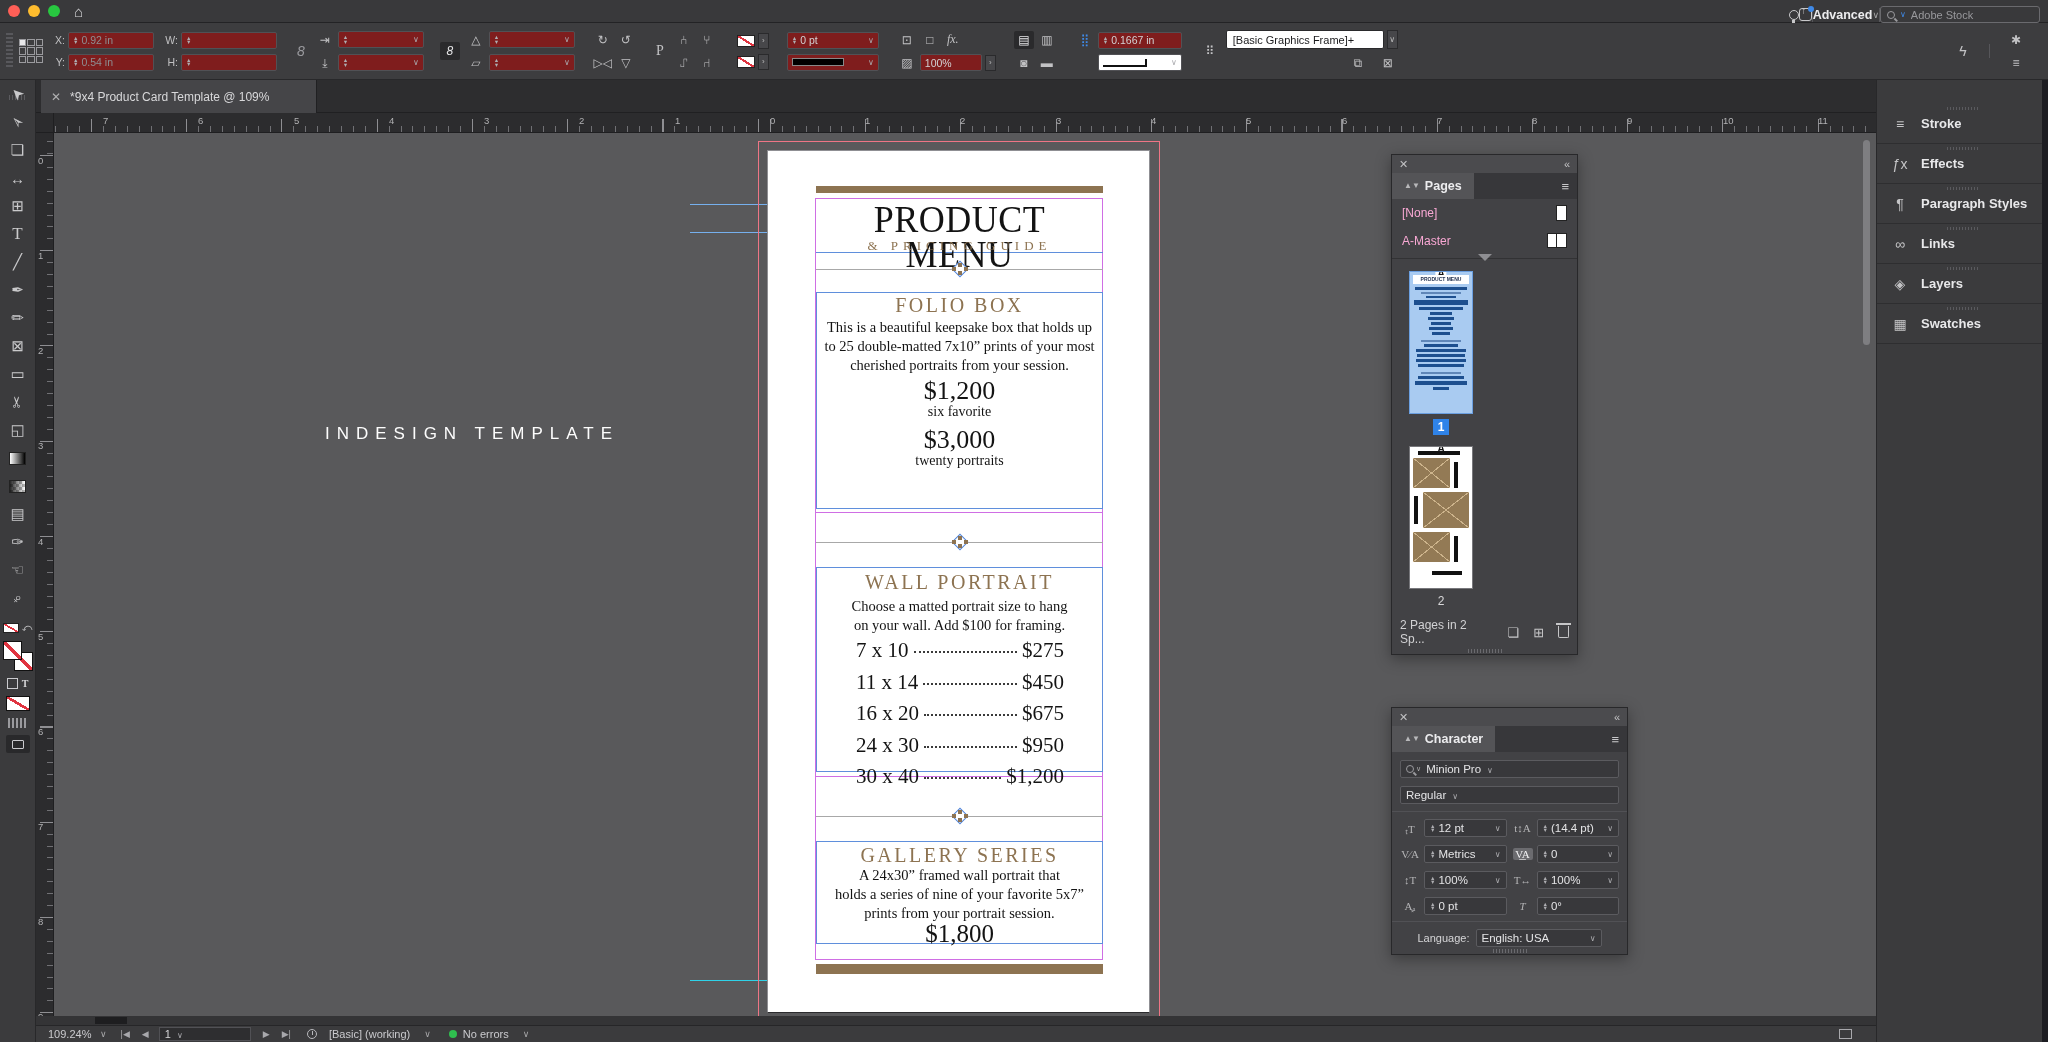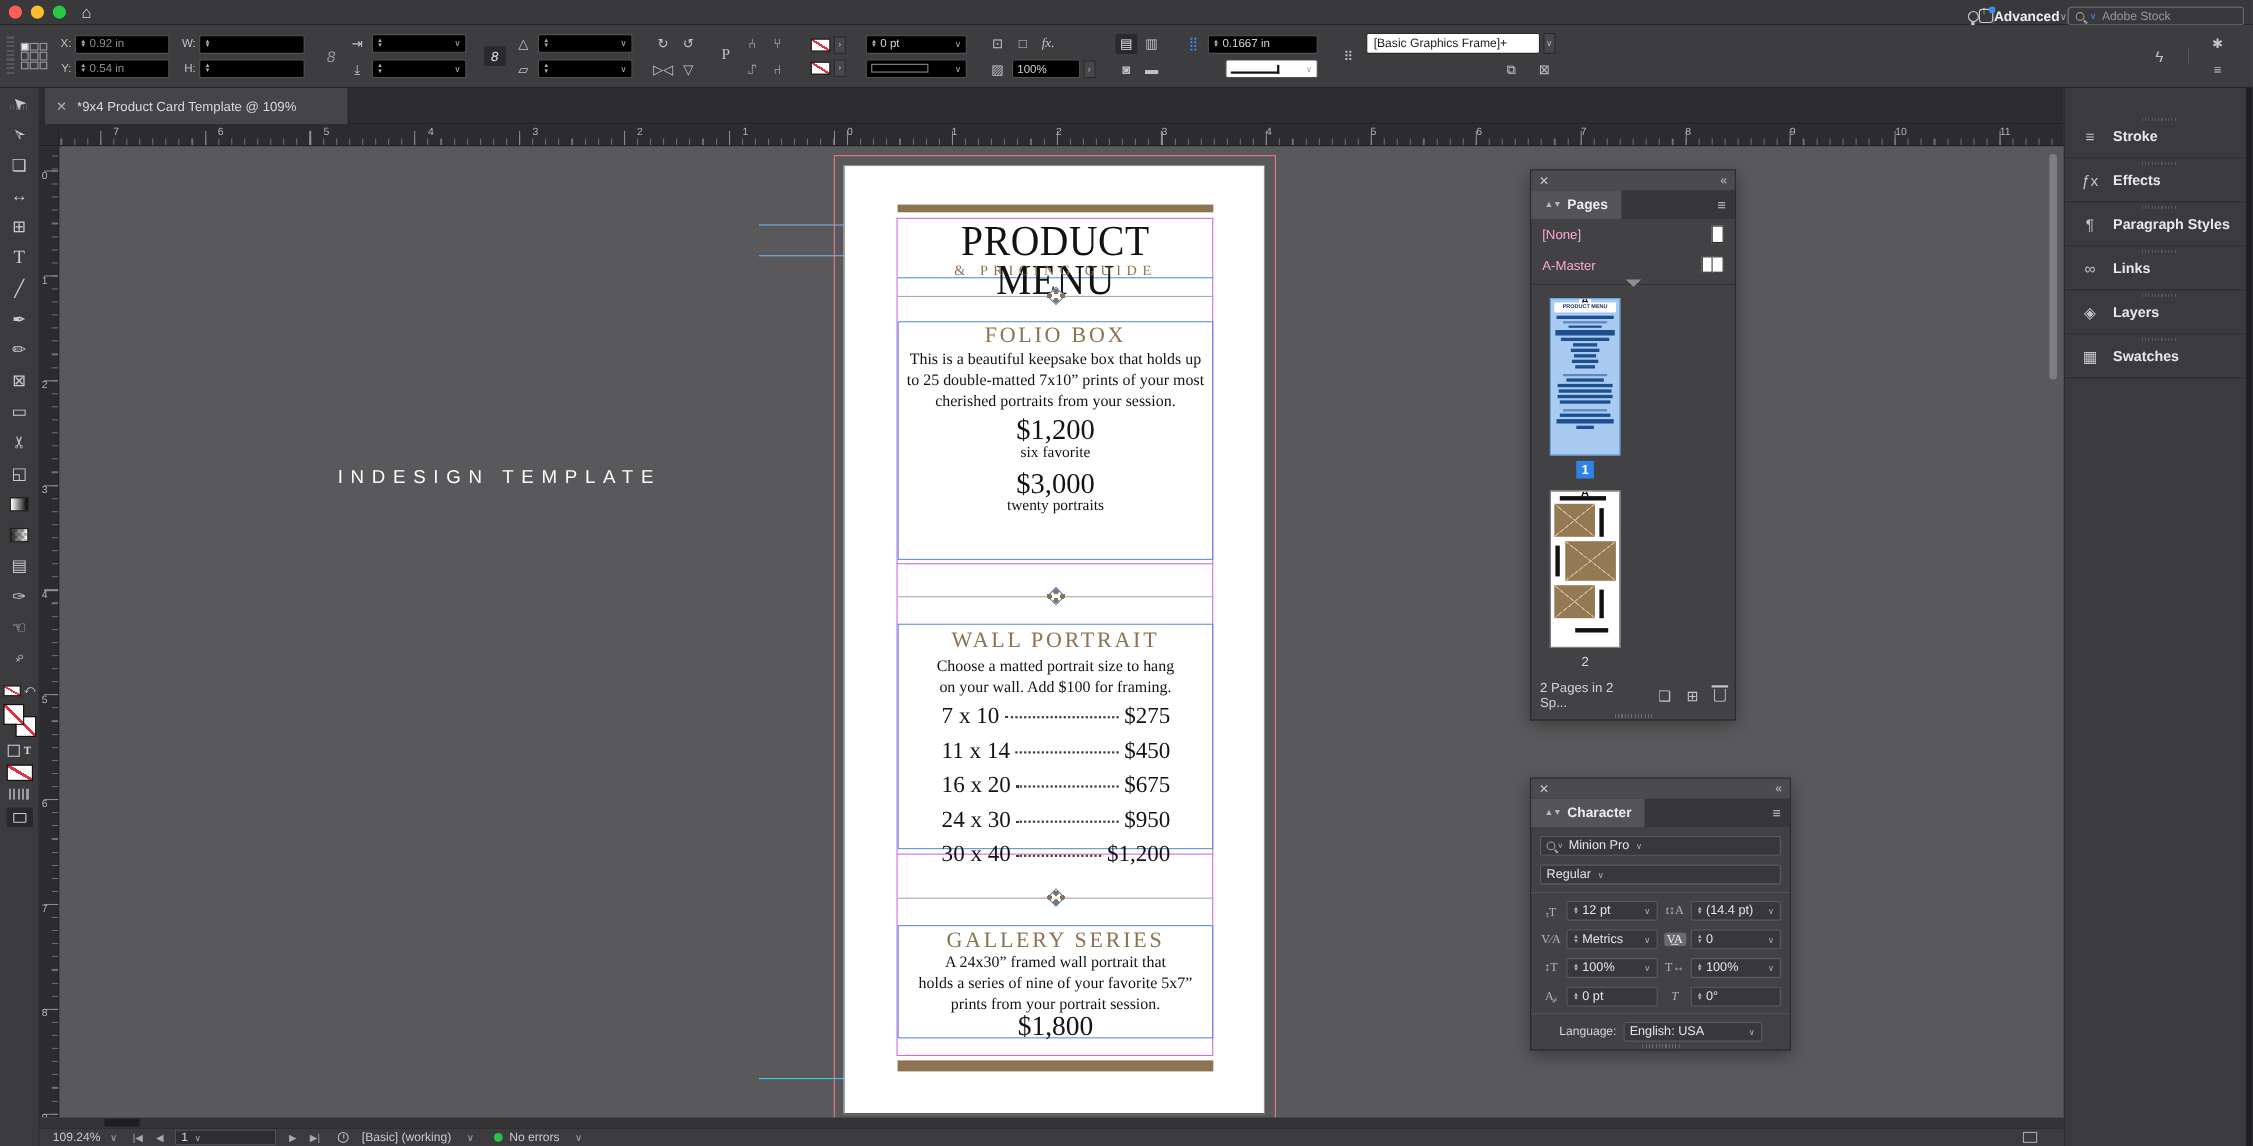--- a/index.html
+++ b/index.html
@@ -28,21 +28,21 @@
 
   
   #cpanel{position:absolute;left:0;top:23px;width:2048px;height:57px;background:#3d3d3f;border-bottom:1px solid #28282a;display:flex;align-items:center;font-size:10.5px;color:#c6c6c8}
   .grip{width:7px;height:36px;margin:0 6px;background:repeating-linear-gradient(to bottom,#58585c 0 2px,transparent 2px 4px)}
   .proxy{width:24px;height:24px;display:grid;grid-template:repeat(3,1fr)/repeat(3,1fr);gap:1px;margin-right:8px}
   .proxy i{border:1px solid #9a9a9e;background:transparent}
   .proxy i.on{background:#e8e8ea}
   .stack2{display:flex;flex-direction:column;gap:5px;margin-right:10px}
   .frow{display:flex;align-items:center;gap:3px}
   .flabel{width:14px;text-align:right;color:#c0c0c2}
-  .fld{display:flex;align-items:center;background:#000000;border:1px solid #515155;border-radius:2px;height:17px;padding:0 4px;color:#d2d2d4;white-space:nowrap}
+  .fld{display:flex;align-items:center;background:#7f1d1d;border:1px solid #515155;border-radius:2px;height:17px;padding:0 4px;color:#d2d2d4;white-space:nowrap}
   .fld.dim{color:#8e8e92}
   .sp{display:inline-flex;flex-direction:column;align-items:center;line-height:4.5px;font-size:5.5px;color:#aeaeb2;margin-right:3px}
   .sp::before{content:"▲"}.sp::after{content:"▼"}
   .dd::after{content:"∨";margin-left:auto;padding-left:6px;color:#aaaaae;font-size:8px}
   .icbtn{width:20px;height:18px;display:flex;align-items:center;justify-content:center;color:#c2c2c4;font-size:12px;border-radius:2px}
   .icbtn.pressed{background:#2a2a2c;color:#e6e6e8}
   .swatchNone{width:18px;height:12px;background:linear-gradient(to top right,#fff 44%,#e03440 44%,#e03440 56%,#fff 56%);border:1px solid #222}
   .swatchNone.sm{width:16px;height:10px}
   .minibtn{width:11px;height:16px;background:#47474a;border:1px solid #2a2a2c;color:#bbb;font-size:8px;display:flex;align-items:center;justify-content:center}
   .strokeline{width:52px;height:8px;background:#000;border:1px solid #888}
@@ -79,21 +79,21 @@
   .fs-big .f{left:0;top:0;z-index:1}
   .ct-toggle{display:flex;gap:4px;align-items:center;color:#d8d8da;font-size:10px}
   .ct-toggle .sq{width:11px;height:11px;border:1.5px solid #cacace}
   .applyNone{width:24px;height:15px;background:linear-gradient(to top right,#fff 44%,#e03440 44%,#e03440 56%,#fff 56%);border:1px solid #111}
   .viewopt{width:20px;height:10px;background:repeating-linear-gradient(to right,#9a9a9e 0 2px,transparent 2px 4px)}
   .scrmode{width:24px;height:18px;background:#29292b;border-radius:2px;display:flex;align-items:center;justify-content:center}
   .scrmode i{width:12px;height:9px;border:1.5px solid #cacace;border-radius:1px}
 
   
   #canvas{position:absolute;left:54px;top:133px;width:1822px;height:883px;background:#59595b;overflow:hidden}
-  #tpl-label{position:absolute;left:190px;top:291px;width:420px;text-align:center;color:#fdfdfd;font-size:17px;letter-spacing:7px;font-weight:500}
+  #tpl-label{position:absolute;left:208px;top:291px;width:420px;text-align:center;color:#fdfdfd;font-size:17px;letter-spacing:7px;font-weight:500}
   #id-logo{position:absolute;left:280px;top:331px;width:188px;height:188px;background:#3c0f28;border-radius:42px;display:flex;align-items:center;justify-content:center}
   #id-logo span{color:#ff3366;font-size:104px;font-weight:bold;font-family:"Liberation Sans",sans-serif;letter-spacing:-2px}
   .guide-b{position:absolute;height:1px;background:#76b0ee}
   .guide-c{position:absolute;height:1px;background:#2fd2e8}
   #bleed{position:absolute;left:704px;top:8px;width:402px;height:880px;border:1px solid #ee7585}
   #page{position:absolute;left:713px;top:17px;width:383px;height:863px;background:#ffffff;border:1px solid #8f8f93;border-bottom-color:#2c2c2e}
   .bar{position:absolute;left:48px;width:287px;background:#8d7351}
   .railv{position:absolute;top:47px;height:761px;width:1px;background:#cf6ee4}
   .railh{position:absolute;left:47px;width:288px;height:1px;background:#cf6ee4}
   .bframe{position:absolute;left:48px;width:287px;border:1px solid #5f8fdc}
@@ -332,21 +332,21 @@
           <span class="icbtn">▥</span>
         </div>
       <div class="frow">
           <span class="icbtn">◙</span>
           <span class="icbtn">▬</span>
         </div>
     </div>
     <div class="stack2" style="margin-left:8px">
       <div class="frow">
           <span class="icbtn" style="color:#3f8ae8">⣿</span>
-          <span class="fld" style="width:100px">
+          <span class="fld" style="width:84px">
             <span class="sp"></span>
             <span>0.1667 in</span>
           </span>
         </div>
       <div class="frow" style="justify-content:flex-end">
           <span class="fld dd" style="width:84px;background:#fff;color:#222">
             <span style="width:44px;height:8px;border-right:2px solid #111;border-bottom:2px solid #111"></span>
           </span>
         </div>
     </div>

